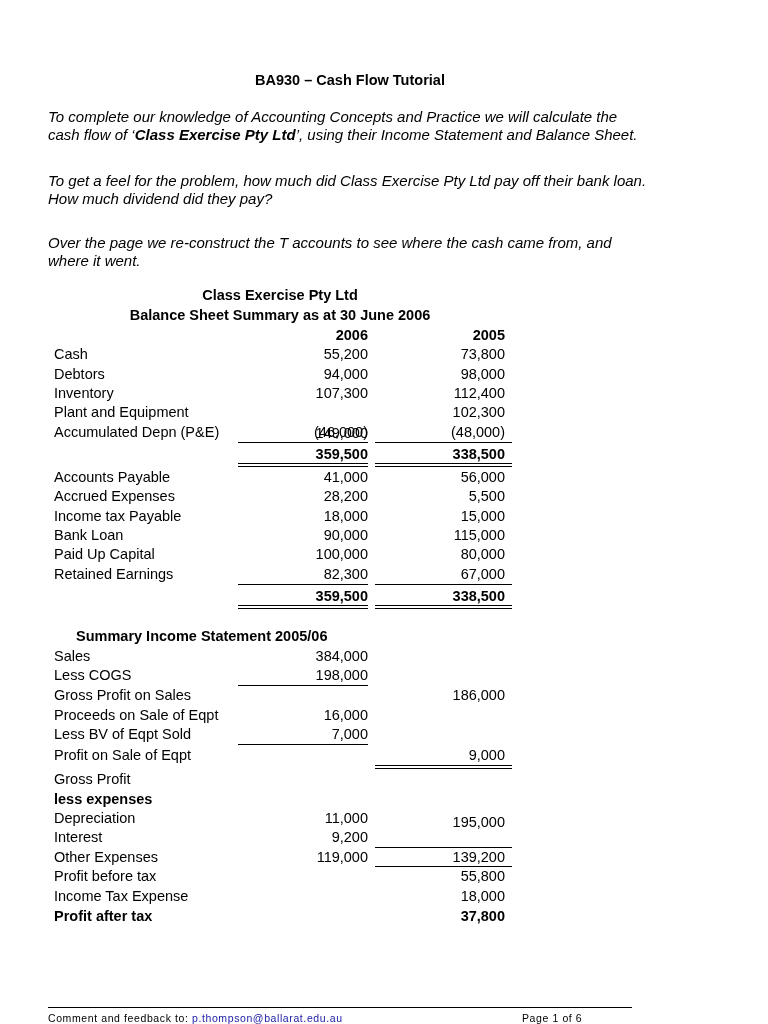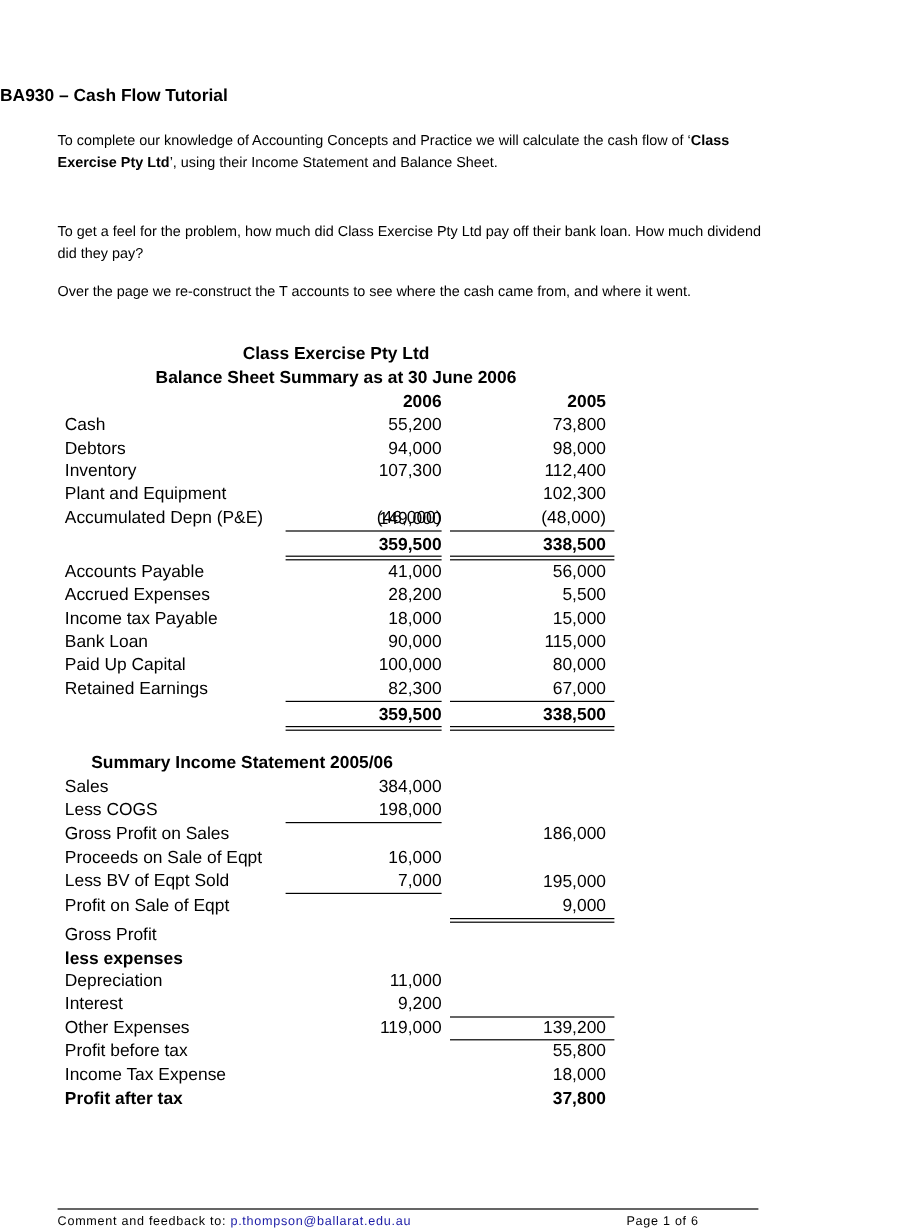--- a/index.html
+++ b/index.html
@@ -1,40 +1,40 @@
 <!DOCTYPE html>
 <html><head>
 <meta charset="utf-8">
 <style>
   html, body { margin: 0; padding: 0; background: #ffffff; }
   body { width: 768px; height: 1024px; position: relative; overflow: hidden;
          font-family: "Liberation Sans", sans-serif; color: #000; font-size: 14.5px; }
   .abs { position: absolute; white-space: nowrap; }
-  .title { left: 0; width: 700px; top: 72px; font-weight: bold; font-size: 14.5px; }
-  .para { left: 48px; width: 600px; white-space: normal; line-height: 18px; font-size: 12px; }
+  .title { left: 0; width: 700px; text-align: center; top: 72px; font-weight: bold; font-size: 14.5px; }
+  .para { left: 48px; width: 600px; white-space: normal; line-height: 18px; font-size: 15px; font-style: italic; }
   .b { font-weight: bold; }
   .center { text-align: center; }
   .lbl { left: 54px; }
   .c1 { left: 238px; width: 130px; text-align: right; }
   .c2 { left: 375px; width: 130px; text-align: right; }
   .line { position: absolute; height: 1px; background: #000; }
   .footer-rule { position: absolute; left: 48px; width: 584px; height: 1px; background: #000; top: 1007px; }
   .footer { font-size: 10.5px; letter-spacing: 0.6px; top: 1012px; }
   .link { color: #1a1aa6; }
 </style>
 </head>
 <body>
 
 <div>
 
   <div class="abs title">BA930 – Cash Flow Tutorial</div>
 
   <div class="abs para" style="top:108px;"><span>To complete our knowledge of Accounting Concepts and Practice we will calculate the cash flow of ‘</span><span class="b">Class Exercise Pty Ltd</span><span>’, using their Income Statement and Balance Sheet.</span></div>
 
-  <div class="abs para" style="top:184px;">To get a feel for the problem, how much did Class Exercise Pty Ltd pay off their bank loan. How much dividend did they pay?</div>
+  <div class="abs para" style="top:172px;">To get a feel for the problem, how much did Class Exercise Pty Ltd pay off their bank loan. How much dividend did they pay?</div>
 
   <div class="abs para" style="top:234px;">Over the page we re-construct the T accounts to see where the cash came from, and where it went.</div>
 
   <div class="abs b center" style="left:130px;width:300px;top:287px;">Class Exercise Pty Ltd</div>
   <div class="abs b center" style="left:80px;width:400px;top:307px;">Balance Sheet Summary as at 30 June 2006</div>
   <div class="abs b c1" style="top:327px;">2006</div>
   <div class="abs b c2" style="top:327px;">2005</div>
 
   <div>
     <div class="abs lbl" style="top:346px;">Cash</div>
@@ -123,21 +123,21 @@
     <div class="abs lbl" style="top:726px;">Less BV of Eqpt Sold</div>
     <div class="abs c1" style="top:726px;">7,000</div>
     <div class="line" style="left:238px;width:130px;top:744px;"></div>
 
     <div class="abs lbl" style="top:747px;">Profit on Sale of Eqpt</div>
     <div class="abs c2" style="top:747px;">9,000</div>
     <div class="line" style="left:375px;width:137px;top:765px;"></div>
     <div class="line" style="left:375px;width:137px;top:768px;"></div>
 
     <div class="abs lbl" style="top:771px;">Gross Profit</div>
-    <div class="abs c2" style="top:727px;">195,000</div>
+    <div class="abs c2" style="top:814px;">195,000</div>
 
     <div class="abs lbl b" style="top:791px;">less expenses</div>
 
     <div class="abs lbl" style="top:810px;">Depreciation</div>
     <div class="abs c1" style="top:810px;">11,000</div>
 
     <div class="abs lbl" style="top:829px;">Interest</div>
     <div class="abs c1" style="top:829px;">9,200</div>
 
     <div class="line" style="left:375px;width:137px;top:847px;"></div>

